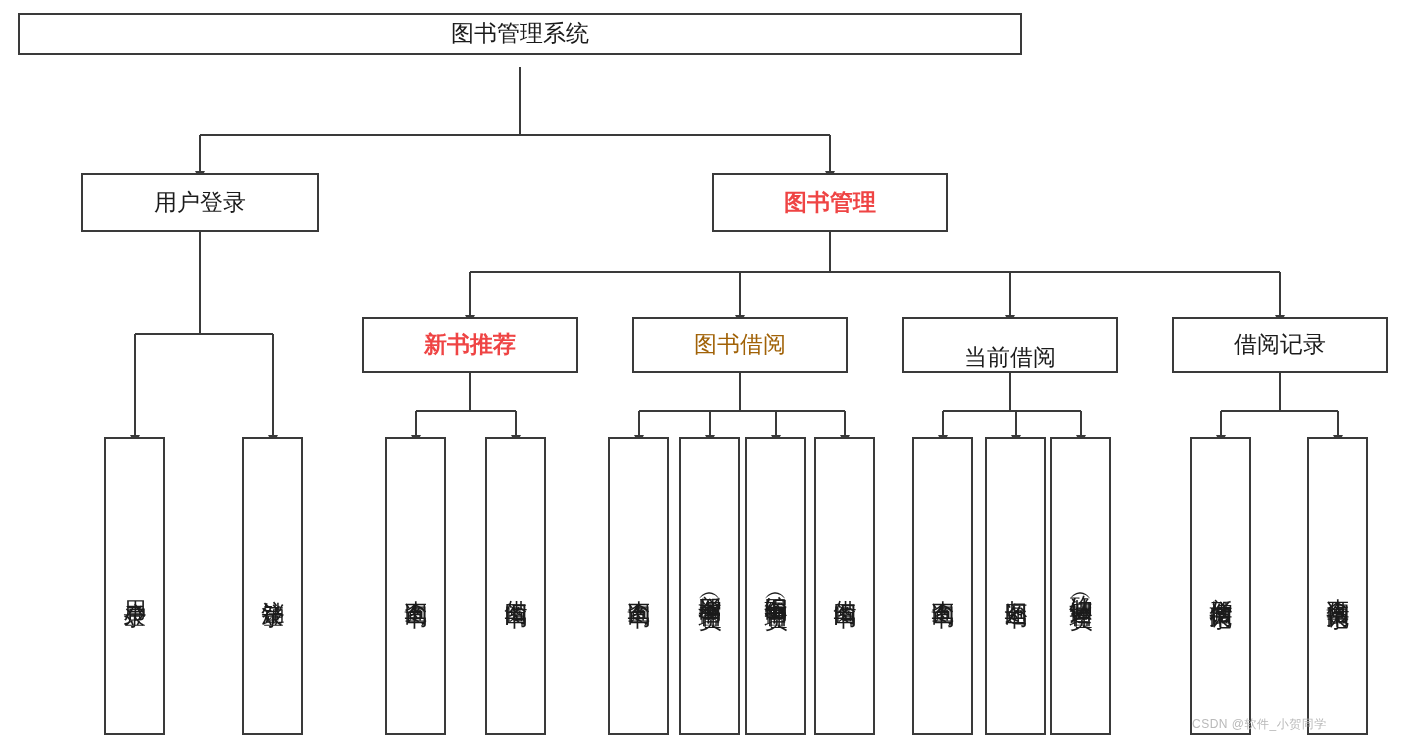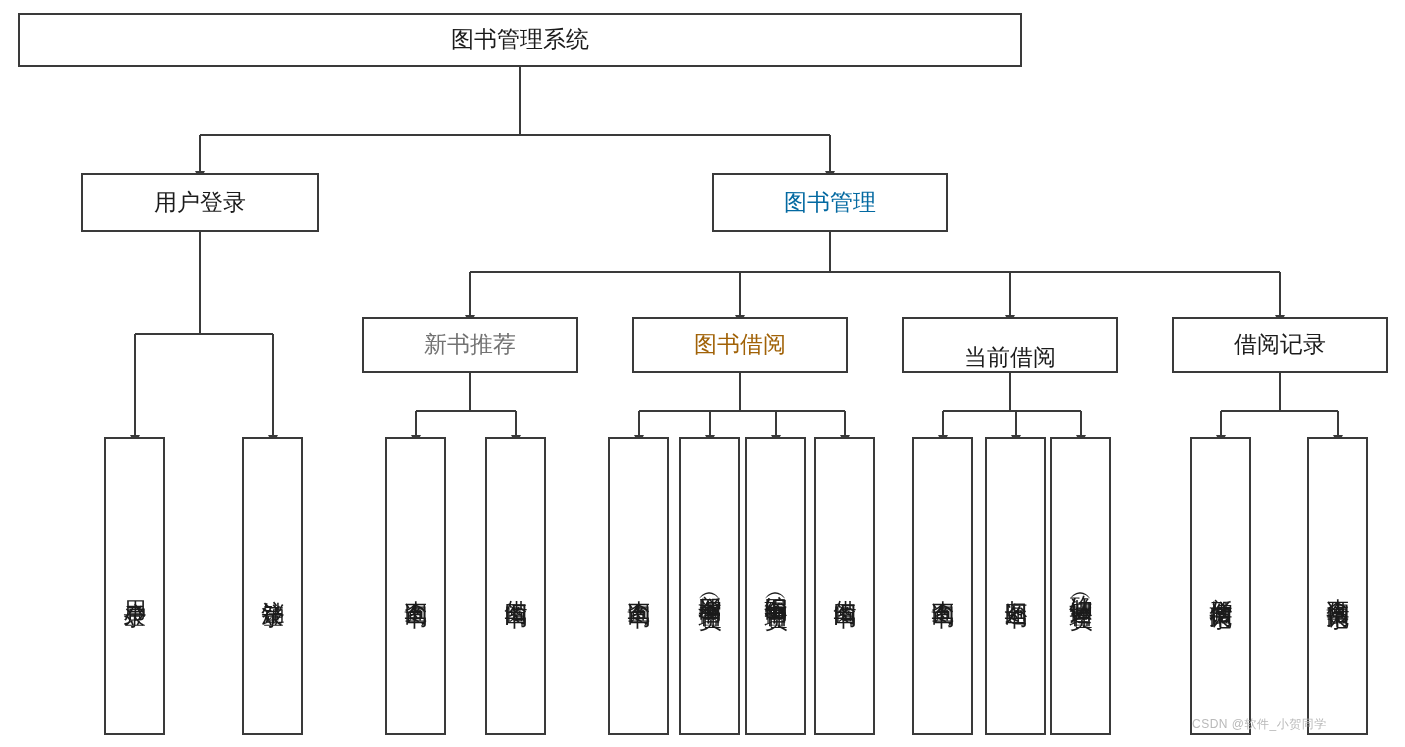--- a/index.html
+++ b/index.html
@@ -105,31 +105,31 @@
         <line x1="1016" y1="411" x2="1016" y2="436" stroke="#3a3a3a" stroke-width="2.6" shape-rendering="crispEdges" marker-end="url(#arrowhead)"></line>
         <line x1="1081" y1="411" x2="1081" y2="436" stroke="#3a3a3a" stroke-width="2.6" shape-rendering="crispEdges" marker-end="url(#arrowhead)"></line>
         <line x1="1280" y1="373" x2="1280" y2="411" stroke="#3a3a3a" stroke-width="2.6" shape-rendering="crispEdges"></line>
         <line x1="1221" y1="411" x2="1338" y2="411" stroke="#3a3a3a" stroke-width="2.6" shape-rendering="crispEdges"></line>
         <line x1="1221" y1="411" x2="1221" y2="436" stroke="#3a3a3a" stroke-width="2.6" shape-rendering="crispEdges" marker-end="url(#arrowhead)"></line>
         <line x1="1338" y1="411" x2="1338" y2="436" stroke="#3a3a3a" stroke-width="2.6" shape-rendering="crispEdges" marker-end="url(#arrowhead)"></line>
       </g>
   </svg>
 
   <div id="node-layer">
-      <div class="node horizontal root" id="node-root" style="left: 18px; top: 13px; width: 1004px; height: 54px; border-color: rgb(58, 58, 58); background: rgb(255, 255, 255);">
+      <div class="node horizontal root" id="node-root" style="left: 18px; top: 13px; width: 1004px; height: 42px; border-color: rgb(58, 58, 58); background: rgb(255, 255, 255);">
         <span class="label" style="color: rgb(27, 27, 27);">图书管理系统</span>
       </div>
       <div class="node horizontal" id="node-user-login" style="left: 81px; top: 173px; width: 238px; height: 59px; border-color: rgb(58, 58, 58); background: rgb(255, 255, 255);">
         <span class="label" style="color: rgb(27, 27, 27);">用户登录</span>
       </div>
       <div class="node horizontal" id="node-book-manage" style="left: 712px; top: 173px; width: 236px; height: 59px; border-color: rgb(58, 58, 58); background: rgb(255, 255, 255);">
-        <span class="label" style="color: #0369a1;">图书管理</span>
+        <span class="label" style="color: #ef4444; font-weight: bold;">图书管理</span>
       </div>
       <div class="node horizontal" id="node-new-book-recommend" style="left: 362px; top: 317px; width: 216px; height: 56px; border-color: rgb(58, 58, 58); background: rgb(255, 255, 255);">
-        <span class="label" style="color: #737373;">新书推荐</span>
+        <span class="label" style="color: #ef4444; font-weight: bold;">新书推荐</span>
       </div>
       <div class="node horizontal" id="node-book-borrow" style="left: 632px; top: 317px; width: 216px; height: 56px; border-color: rgb(58, 58, 58); background: rgb(255, 255, 255);">
         <span class="label" style="color: #a16207;">图书借阅</span>
       </div>
       <div class="node horizontal" id="node-current-borrow" style="left: 902px; top: 317px; width: 216px; height: 56px; border-color: rgb(58, 58, 58); background: rgb(255, 255, 255); align-items: flex-end;">
         <span class="label" style="color: rgb(27, 27, 27);">当前借阅</span>
       </div>
       <div class="node horizontal" id="node-borrow-record" style="left: 1172px; top: 317px; width: 216px; height: 56px; border-color: rgb(58, 58, 58); background: rgb(255, 255, 255);">
         <span class="label" style="color: rgb(27, 27, 27);">借阅记录</span>
       </div>

